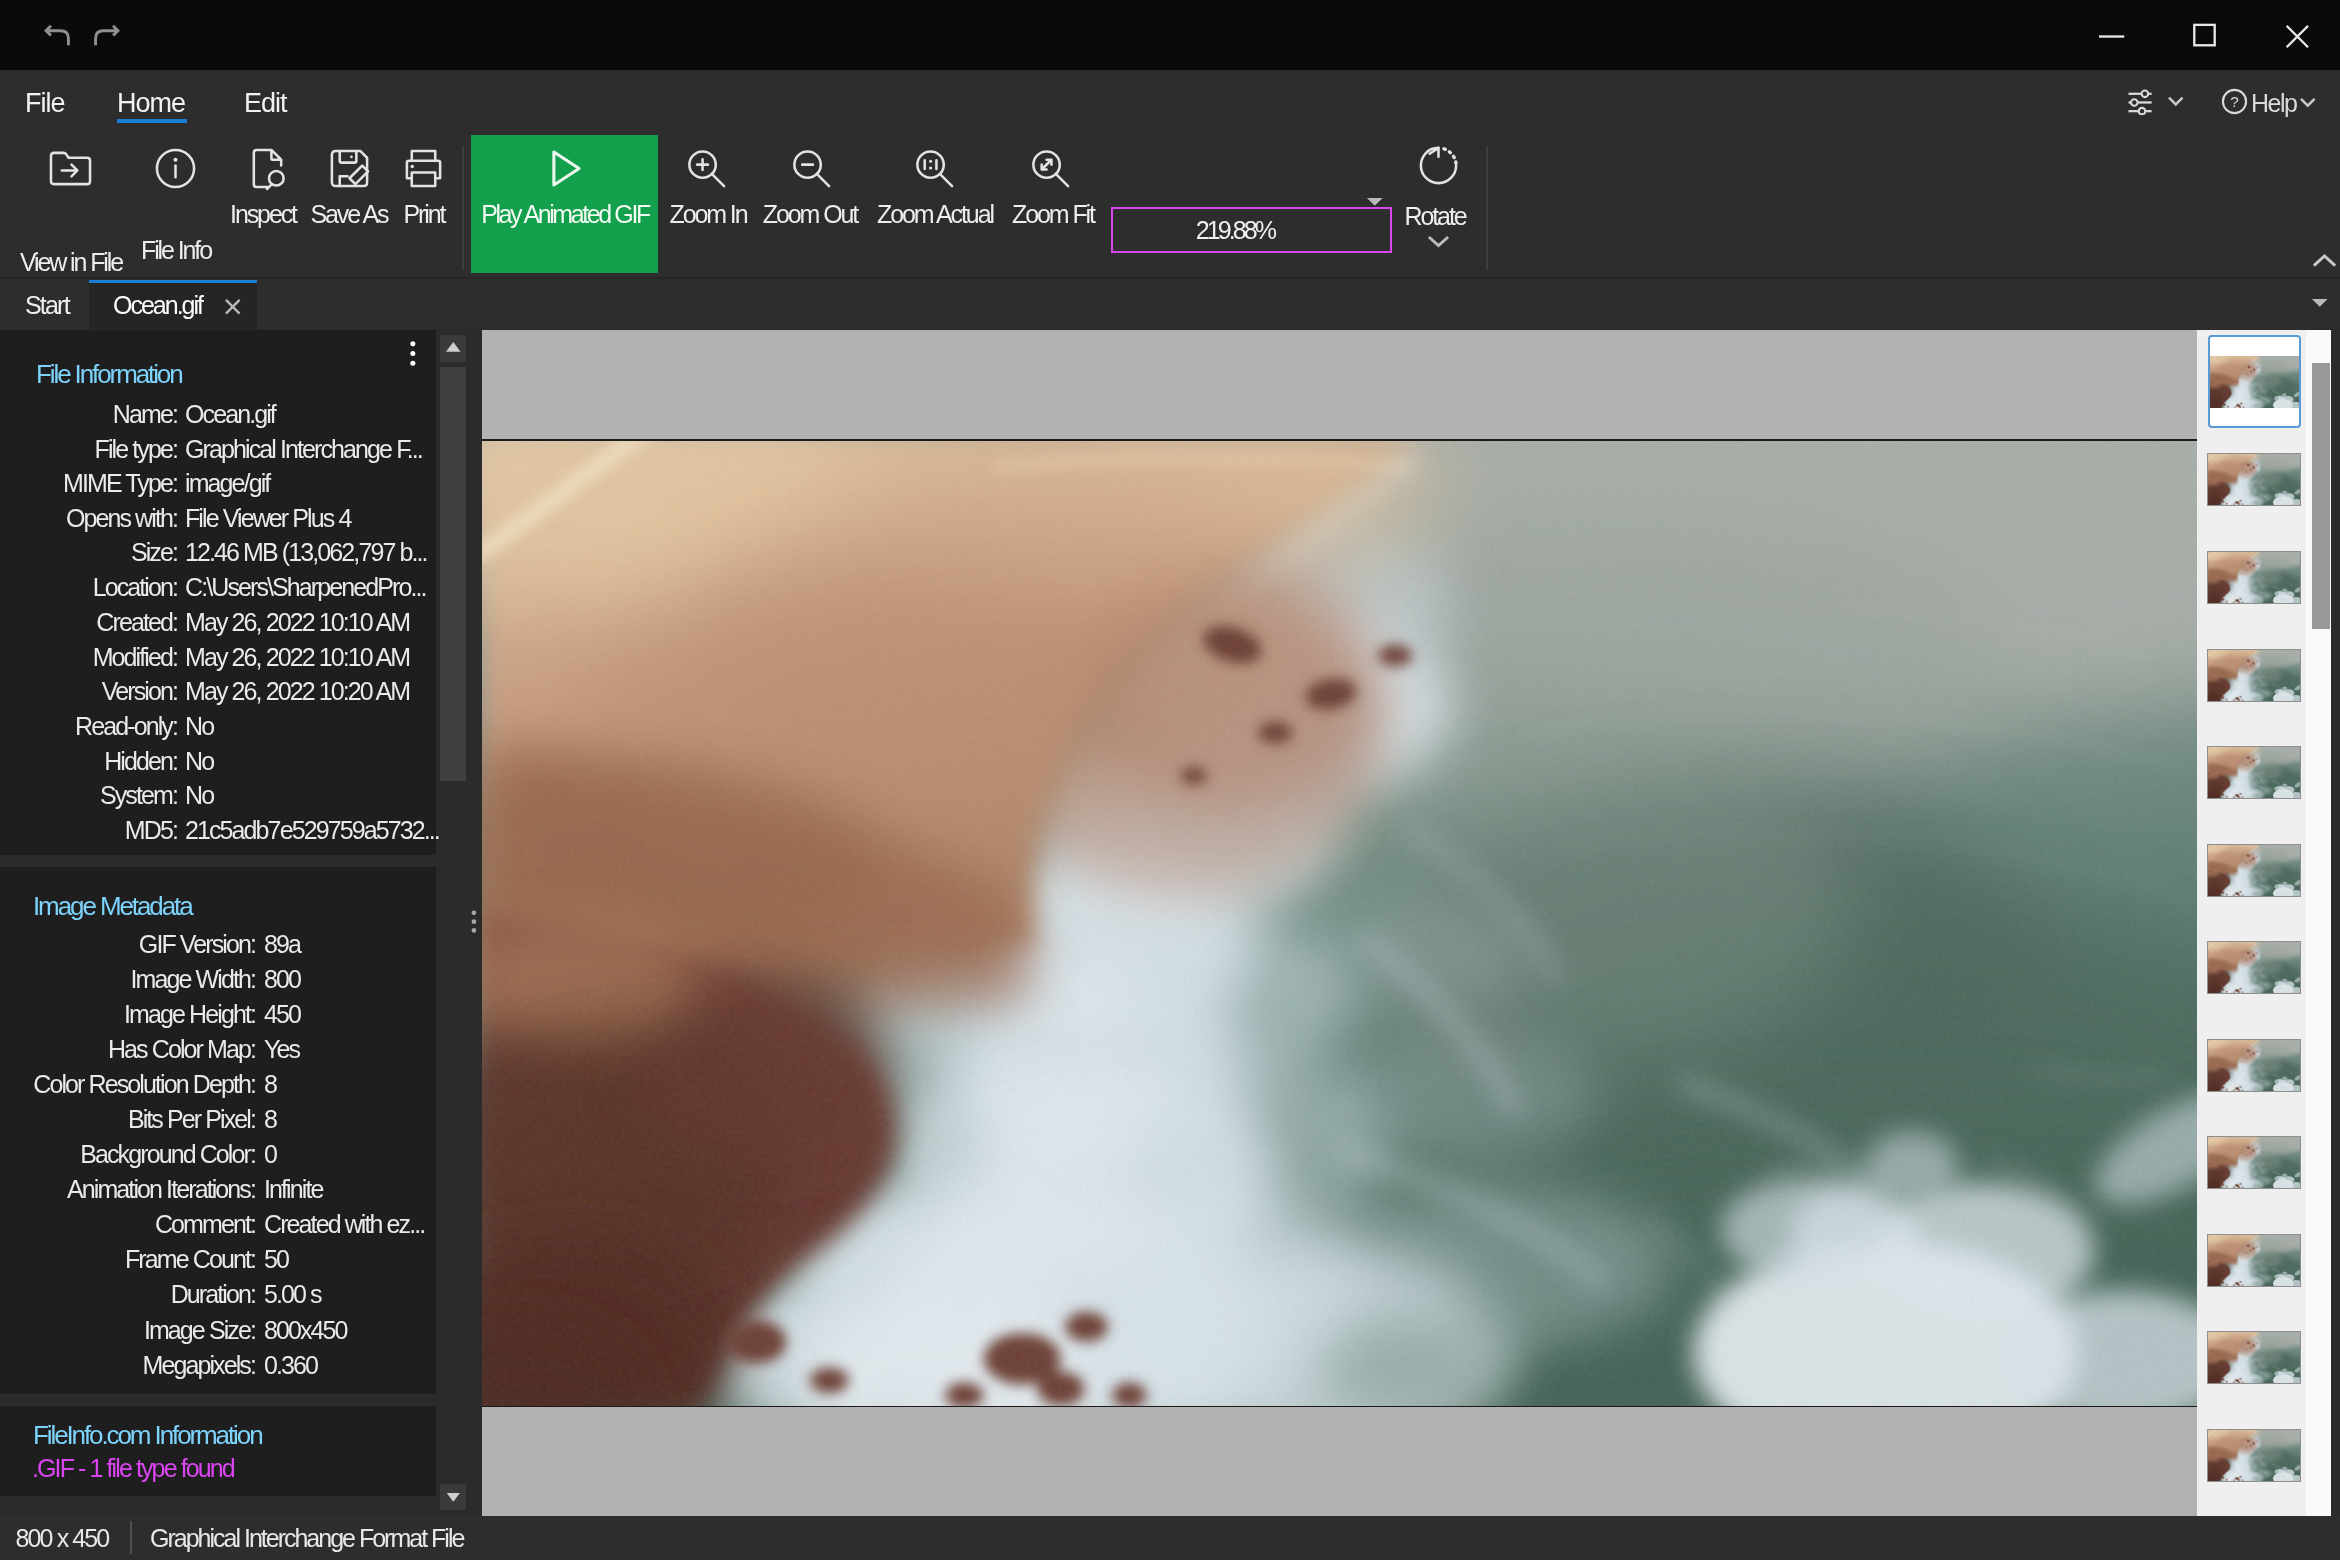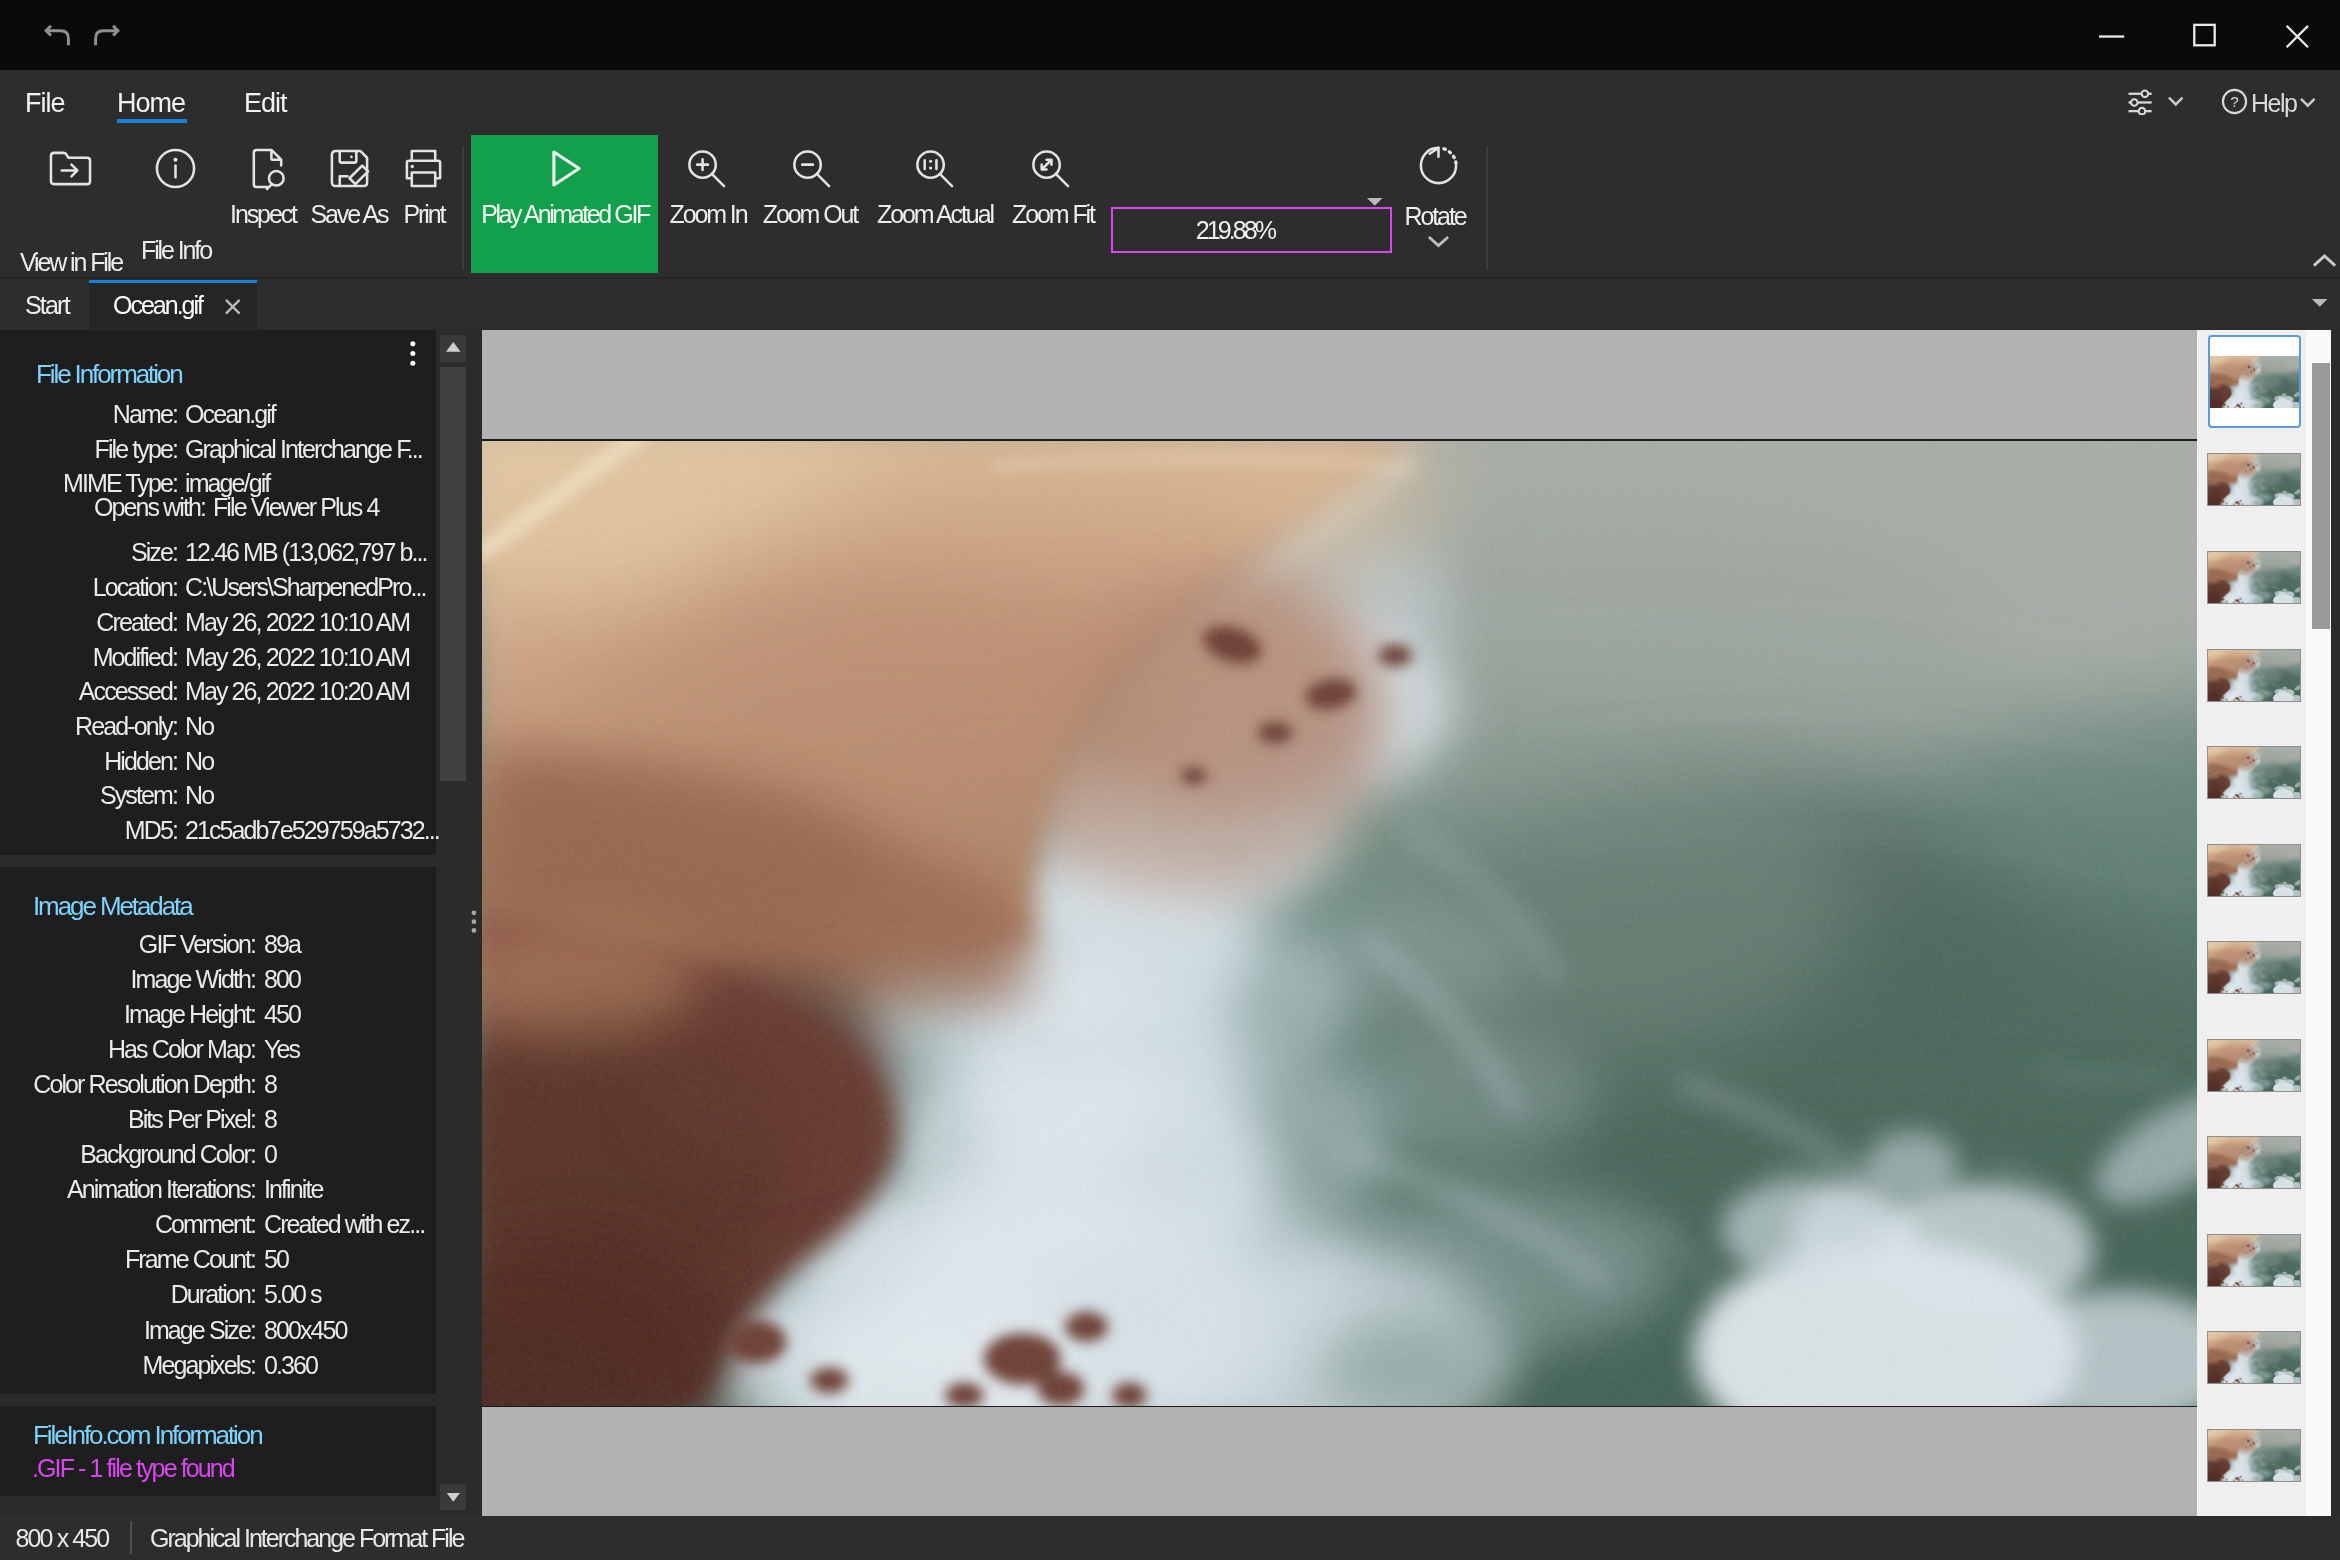--- a/index.html
+++ b/index.html
@@ -201,42 +201,42 @@
       <span class="v">Ocean.gif</span>
     </div>
   <div class="abs prow" style="top:435px;">
       <span class="l">File type:</span>
       <span class="v">Graphical Interchange F...</span>
     </div>
   <div class="abs prow" style="top:469px;padding-left:30px;">
       <span class="l">MIME Type:</span>
       <span class="v">image/gif</span>
     </div>
-  <div class="abs prow" style="top:493px;margin-left:28px;">
+  <div class="abs prow" style="top:504px;">
       <span class="l">Opens with:</span>
       <span class="v">File Viewer Plus 4</span>
     </div>
   <div class="abs prow" style="top:538px;">
       <span class="l">Size:</span>
       <span class="v">12.46 MB (13,062,797 b...</span>
     </div>
   <div class="abs prow" style="top:573px;">
       <span class="l">Location:</span>
       <span class="v">C:\Users\SharpenedPro...</span>
     </div>
   <div class="abs prow" style="top:608px;">
       <span class="l">Created:</span>
       <span class="v">May 26, 2022 10:10 AM</span>
     </div>
   <div class="abs prow" style="top:643px;">
       <span class="l">Modified:</span>
       <span class="v">May 26, 2022 10:10 AM</span>
     </div>
   <div class="abs prow" style="top:677px;">
-      <span class="l">Accessed:</span>
+      <span class="l">Version:</span>
       <span class="v">May 26, 2022 10:20 AM</span>
     </div>
   <div class="abs prow" style="top:712px;">
       <span class="l">Read-only:</span>
       <span class="v">No</span>
     </div>
   <div class="abs prow" style="top:747px;">
       <span class="l">Hidden:</span>
       <span class="v">No</span>
     </div>

